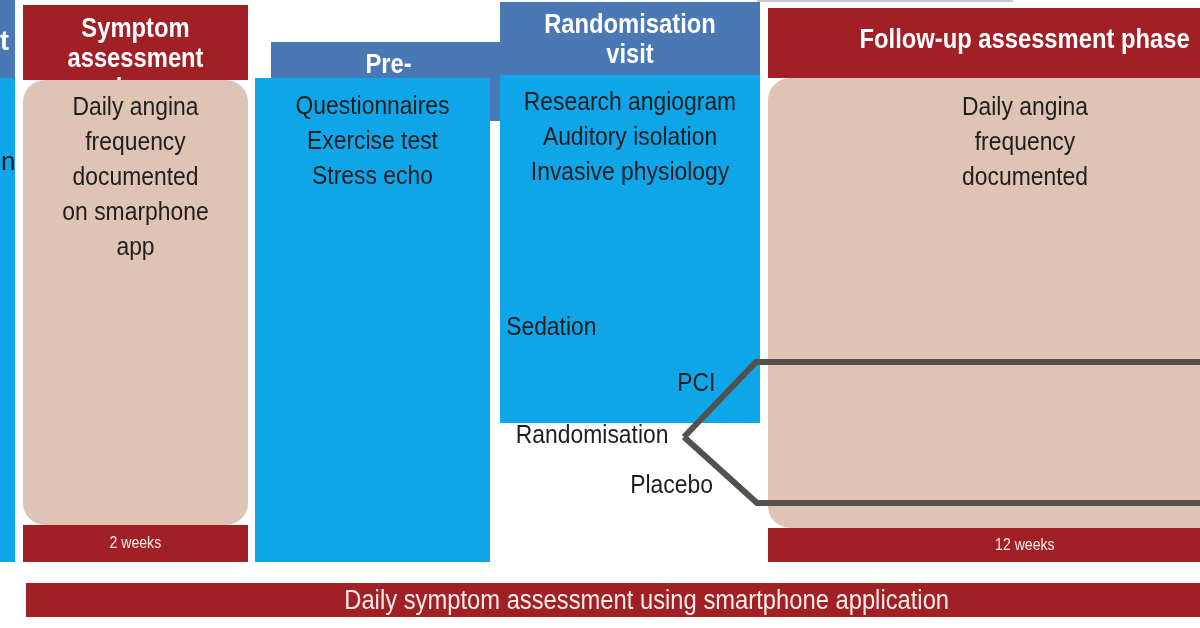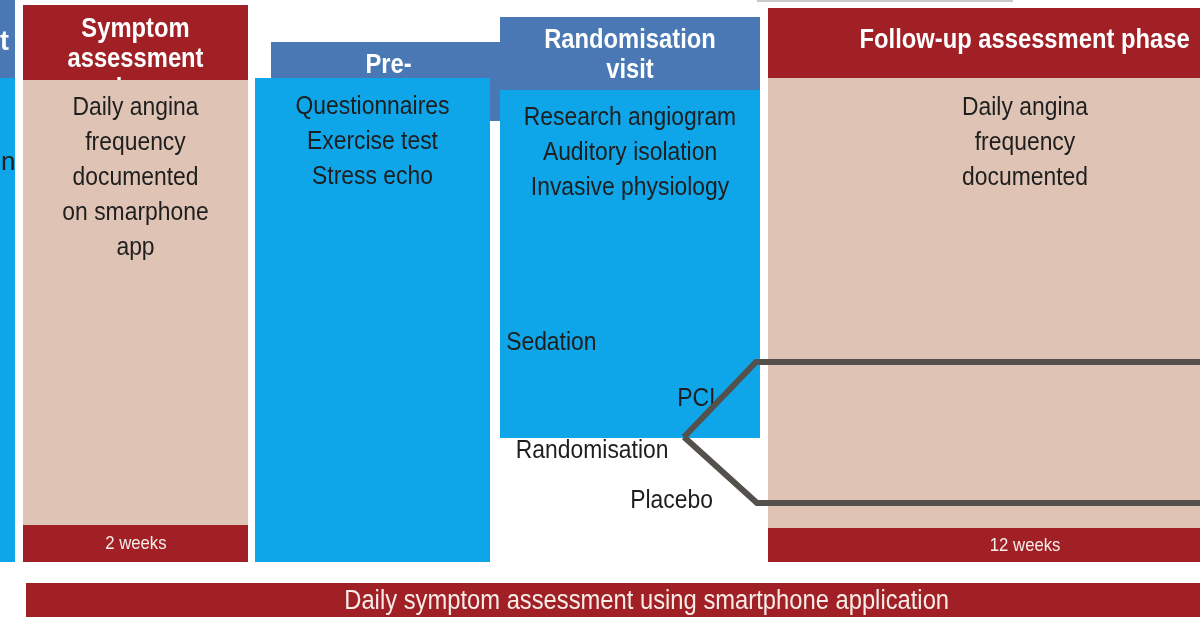--- a/index.html
+++ b/index.html
@@ -3,31 +3,31 @@
 <meta charset="utf-8">
 <style>
   html,body{margin:0;padding:0;background:#ffffff;}
   #canvas{
     position:relative;width:1200px;height:628px;overflow:hidden;
     background:#ffffff;font-family:"Liberation Sans",sans-serif;color:#1e1e1e;
   }
   .abs{position:absolute;}
   .hdr-red{background:#a02026;color:#ffffff;font-weight:bold;text-align:center;}
   .hdr-blue{background:#4a78b4;color:#ffffff;font-weight:bold;text-align:center;}
-  .body-pink{background:#dfc4b5;}
+  .body-pink{background:#dfc4b5;border-radius:22px;}
   .body-lav{background:#0ea5e9;}
   .foot-red{background:#a02026;color:#f7ece8;text-align:center;}
   .gray-band{background:#dededa;}
   .lines-block{white-space:pre-line;text-align:center;}
   
   .cx{display:inline-block;transform:scaleX(0.88);transform-origin:50% 0;}
   .cx-r{display:inline-block;transform:scaleX(0.88);transform-origin:100% 50%;}
   .t-body{font-size:26px;line-height:35px;}
   .t-head{font-size:27px;line-height:30px;}
-  .t-foot{font-size:19px;line-height:36px;}
+  .t-foot{font-size:16px;line-height:36px;}
   .center-wrap{width:100%;text-align:left;}
   #branch-svg{position:absolute;left:0;top:0;pointer-events:none;}
   #top-artifact{background:#c9c9c9;}
 </style>
 </head>
 <body>
 
 <div id="canvas">
 
   <div id="top-artifact" class="abs" style="left:757px;top:0;width:256px;height:2px;"></div>
@@ -61,21 +61,21 @@
       <div class="cx lines-block t-head" style="width:235px;padding-top:7px;">Pre-randomisation
 visit</div>
     </div>
     <div class="abs body-lav" style="left:0;top:73px;width:235px;height:484px;">
       <div class="cx lines-block t-body" style="width:235px;padding-top:10px;">Questionnaires
 Exercise test
 Stress echo</div>
     </div>
   </div>
 
-  <div class="abs" style="left:500px;top:17px;width:260px;height:557px;padding-left:23px;">
+  <div class="abs" style="left:500px;top:2px;width:260px;height:557px;padding-left:23px;">
     <div class="abs hdr-blue" style="left:0;top:0;width:260px;height:73px;">
       <div class="cx lines-block t-head" style="width:260px;padding-top:7px;">Randomisation
 visit</div>
     </div>
     <div class="abs body-lav" style="left:0;top:73px;width:260px;height:348px;">
       <div class="cx lines-block t-body" style="width:260px;padding-top:9px;">Research angiogram
 Auditory isolation
 Invasive physiology</div>
       <div class="abs center-wrap t-body" style="left:0;top:234px;width:260px;">
         <span class="cx" style="transform-origin:50% 50%;">Sedation</span>

